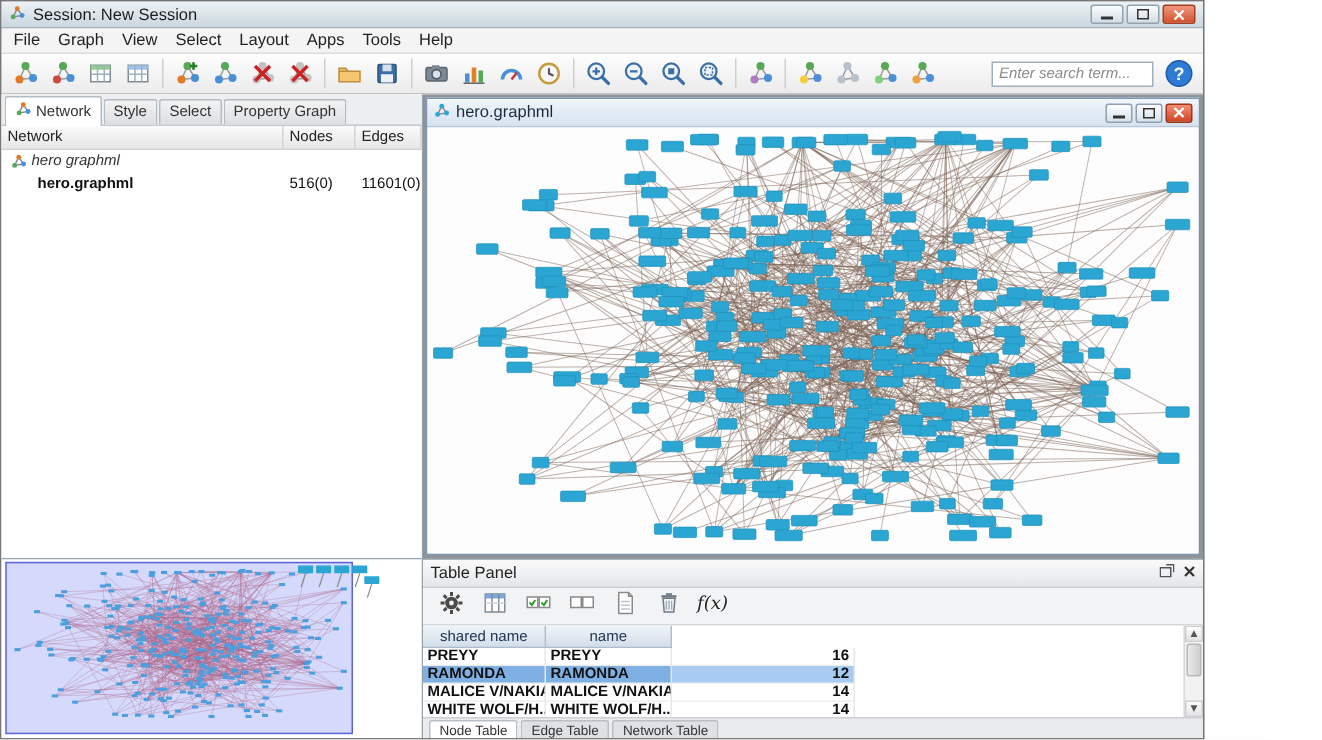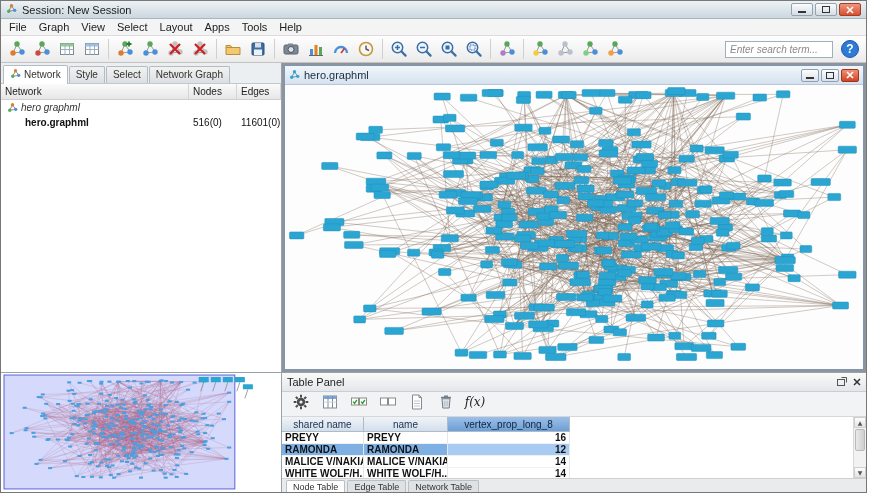--- a/index.html
+++ b/index.html
@@ -1,17 +1,17 @@
 <!DOCTYPE html>
 <html><head>
 <meta charset="utf-8">
 <style>
   html,body{margin:0;padding:0;background:#ffffff;}
   *{box-sizing:border-box;}
-  .app{width:867px;height:493px;border:1px solid #777;position:relative;overflow:hidden;
+  .app{width:803px;height:493px;border:1px solid #777;position:relative;overflow:hidden;
        font-family:"Liberation Sans",sans-serif;background:#eef0f2;color:#111;}
 
   
   .titlebar{height:18px;display:flex;align-items:center;gap:5px;padding:0 5px;
     background:linear-gradient(#edf2f5,#cbd7de);border-bottom:1px solid #aab6bf;font-size:11px;color:#1c1c1c;}
   .win-controls{margin-left:auto;display:flex;gap:2px;}
   .wbtn{width:22px;height:13px;border:1px solid #93a2af;border-radius:2px;
     background:linear-gradient(#fbfcfd,#d3dde4);display:flex;align-items:center;justify-content:center;}
   .wbtn.close{background:linear-gradient(#ef9780,#d4502f);border-color:#a63c22;}
   .glyph-min{width:8px;height:2px;background:#333;margin-top:5px;}
@@ -374,21 +374,21 @@
                 </svg></span>
               <span>Network</span>
             </div>
             <div class="cp-tab">
               <span>Style</span>
             </div>
             <div class="cp-tab">
               <span>Select</span>
             </div>
             <div class="cp-tab">
-              <span>Network Graph</span>
+              <span>Property Graph</span>
             </div>
           </div>
         <div class="cp-cols" id="cp-cols">
             <div class="cp-col cp-c1">Network</div>
             <div class="cp-col cp-c2">Nodes</div>
             <div class="cp-col cp-c3">Edges</div>
           </div>
         <div class="cp-rows" id="cp-rows">
             <div class="cp-row collection">
               <div class="cp-c1 cell">
@@ -2415,21 +2415,20 @@
               </svg>
             </div>
             <div class="tp-btn">
               <span class="fx">f(x)</span>
             </div>
           </div>
         <div class="tp-table">
           <div class="tp-head" id="tp-head">
               <div class="tp-col c-shared">shared name</div>
               <div class="tp-col c-name">name</div>
-              <div class="tp-col c-val sel">vertex_prop_long_8</div>
             </div>
           <div id="tp-body">
               <div class="tp-row">
                 <div class="tp-cell c-shared">PREYY</div>
                 <div class="tp-cell c-name">PREYY</div>
                 <div class="tp-cell c-val">16</div>
               </div>
               <div class="tp-row sel">
                 <div class="tp-cell c-shared">RAMONDA</div>
                 <div class="tp-cell c-name">RAMONDA</div>

